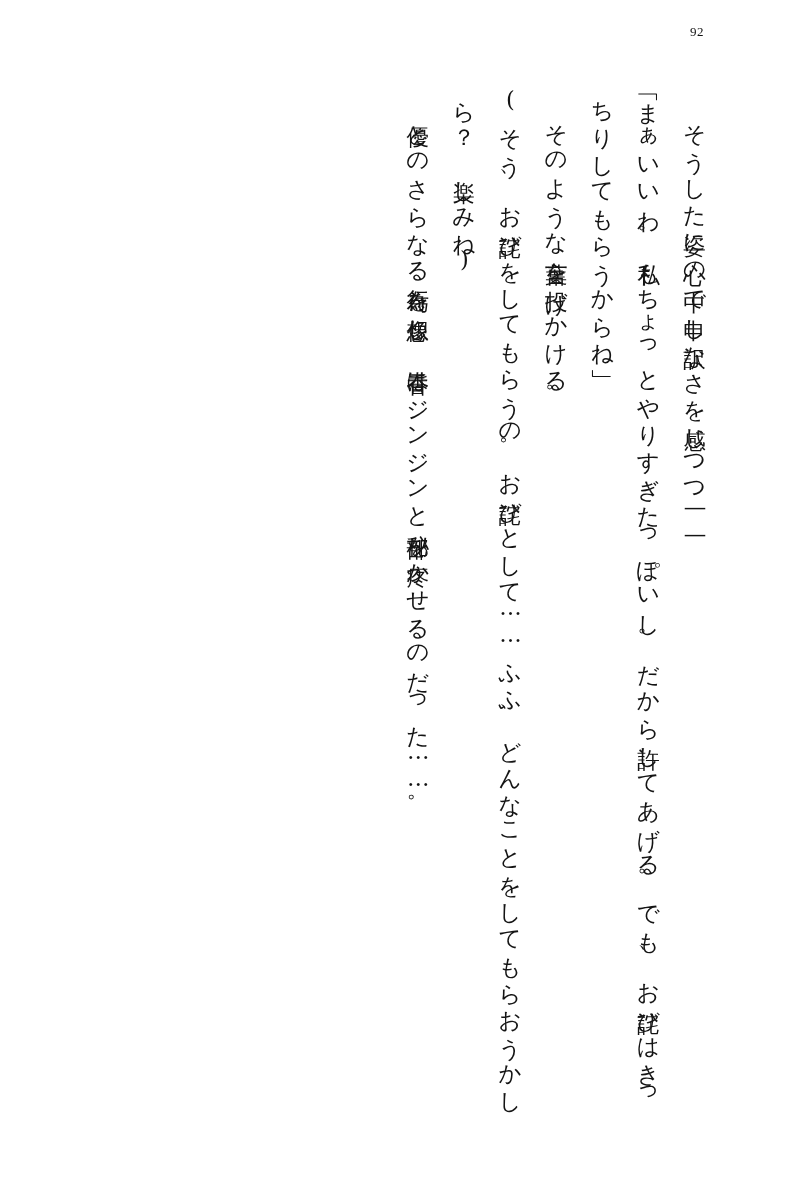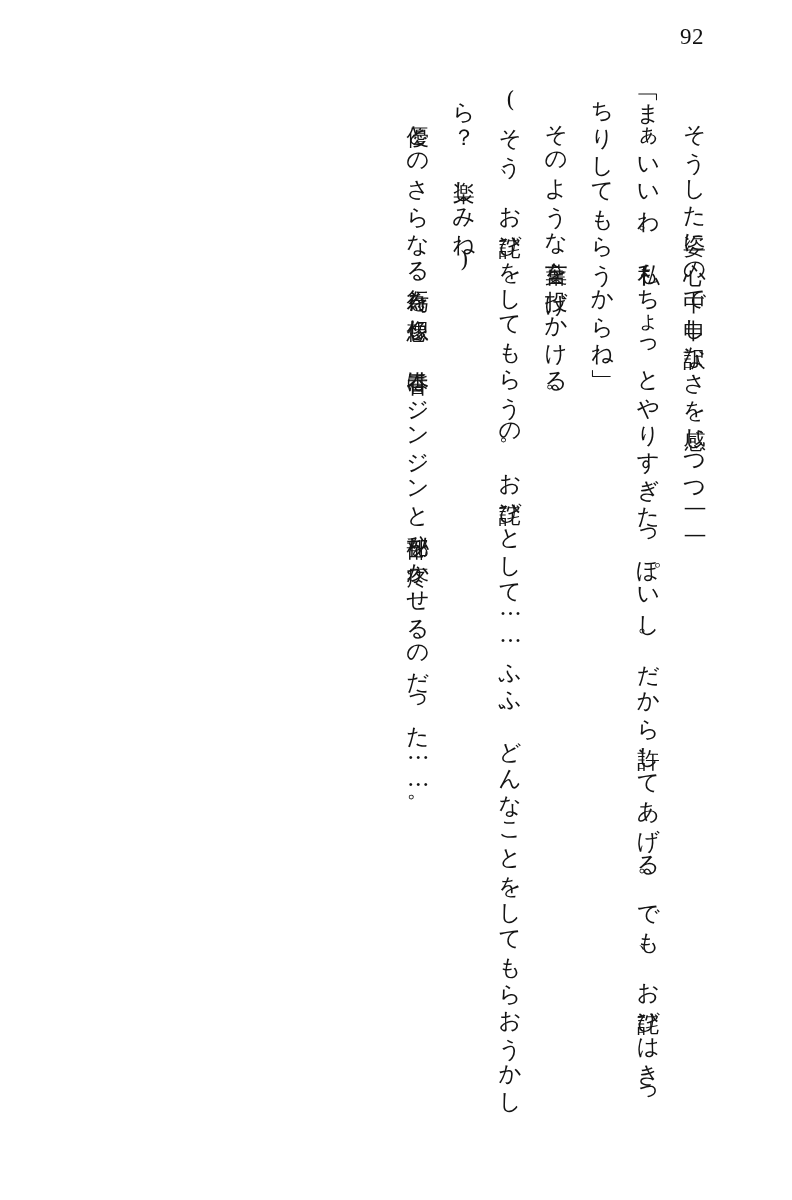--- a/index.html
+++ b/index.html
@@ -22,21 +22,21 @@
     left: 0;
     width: 792px;
     height: 1200px;
     background: #ffffff;
   }
 
   .page-number {
     position: absolute;
     top: 24px;
     right: 88px;
-    font-size: 23px;
+    font-size: 13px;
     font-family: "Liberation Serif", "DejaVu Serif", serif;
     letter-spacing: 0.5px;
     color: #111;
   }
 
   .text-block {
     position: absolute;
     top: 86px;
     right: 74px;
     height: 1030px;

